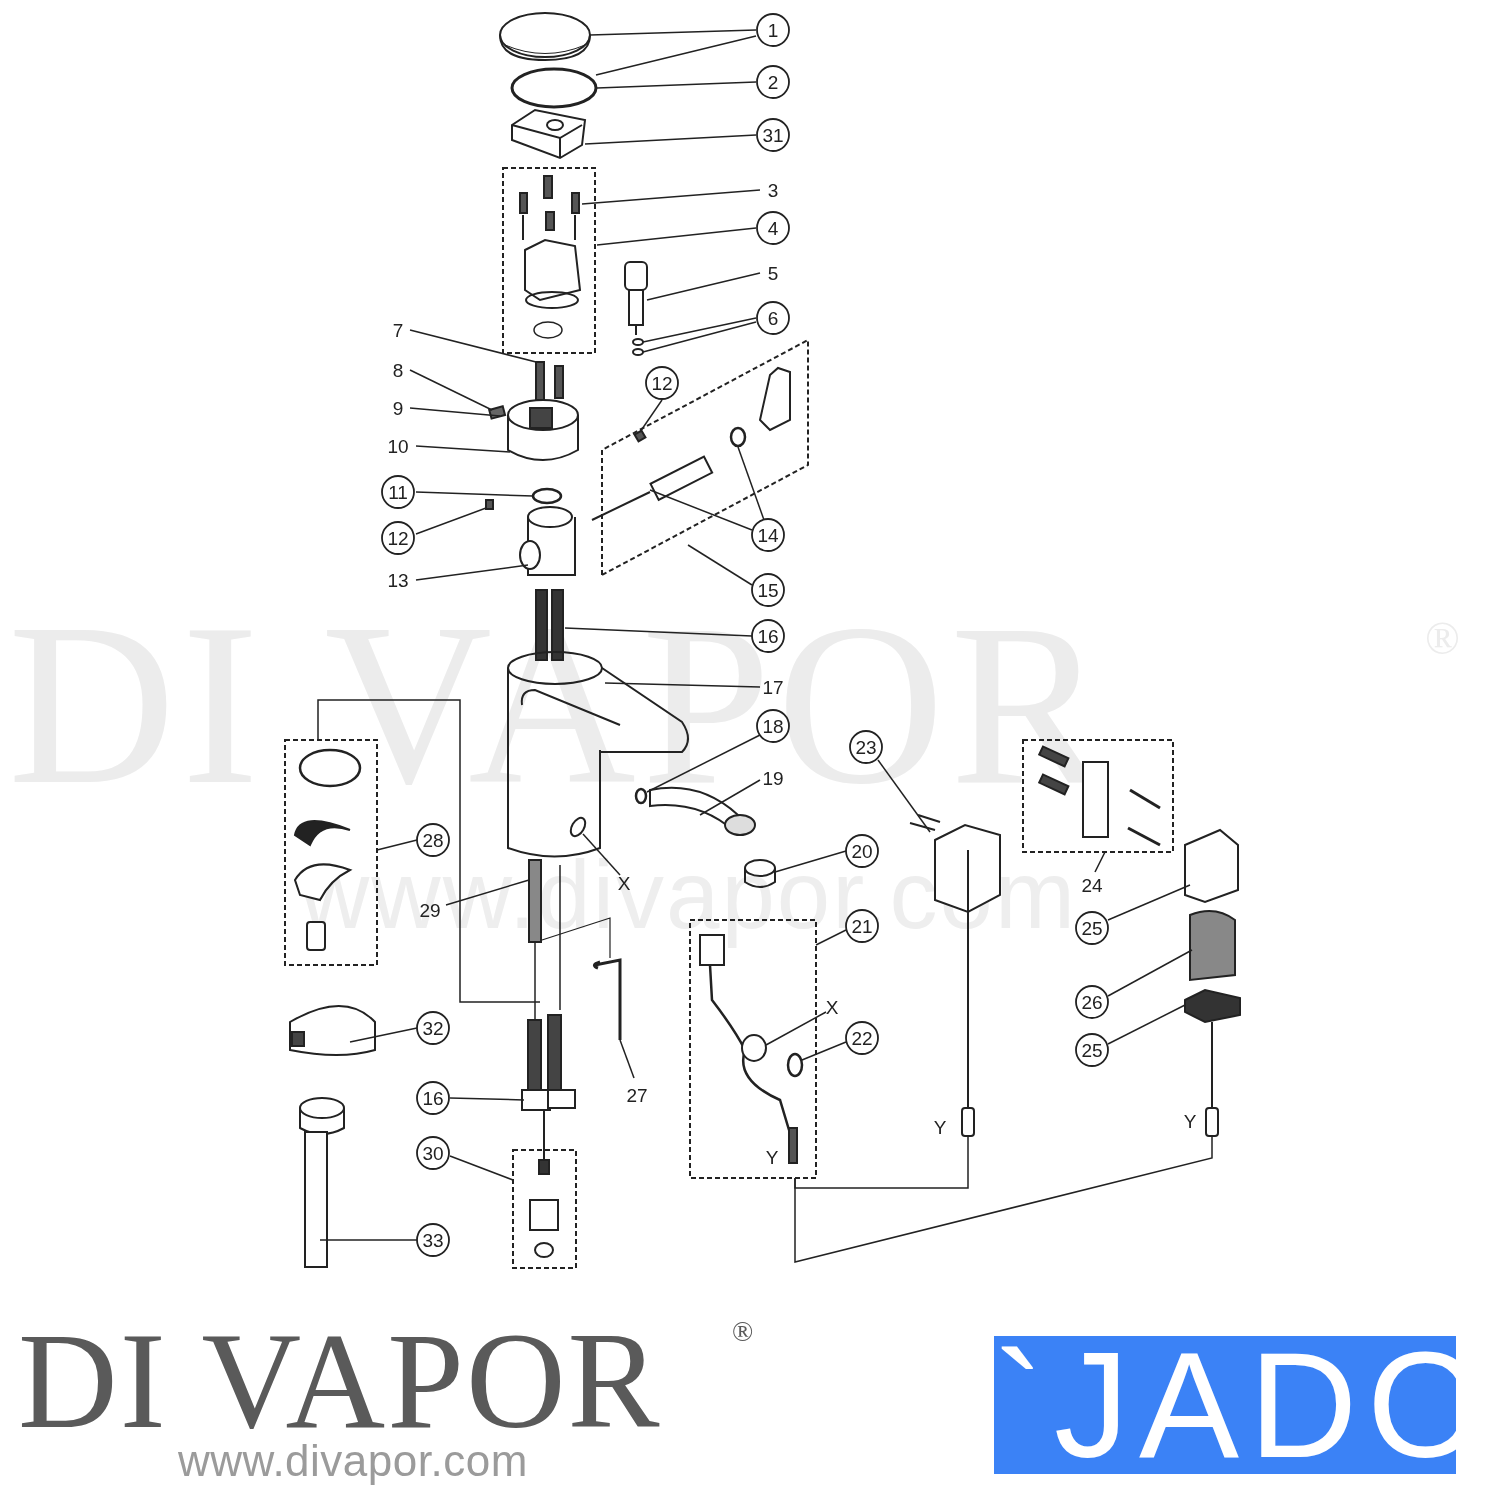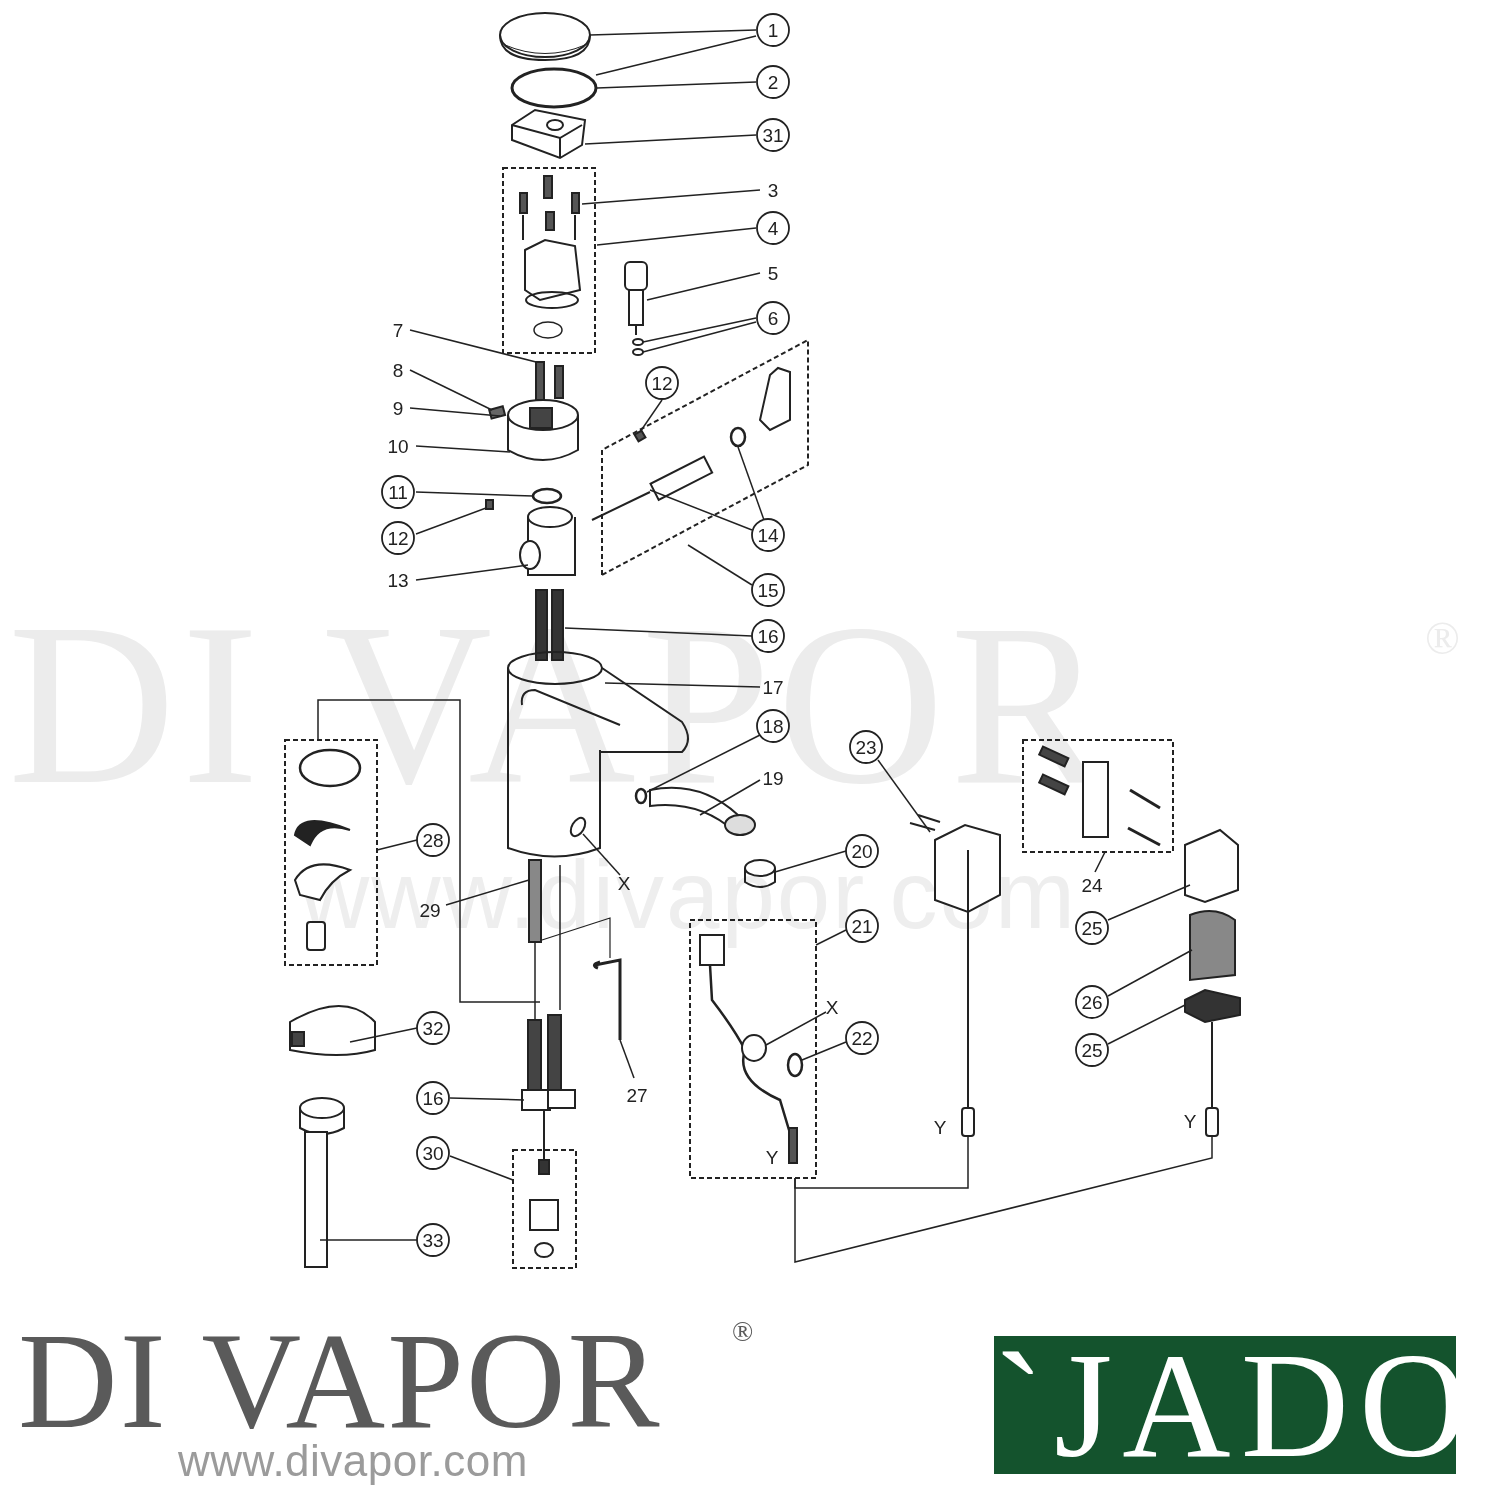--- a/index.html
+++ b/index.html
@@ -6,21 +6,21 @@
   body { width: 1500px; height: 1500px; position: relative; overflow: hidden; font-family: "Liberation Sans", sans-serif; }
   #stage { position: absolute; left: 0; top: 0; width: 1500px; height: 1500px; }
   .wm-big { position: absolute; left: 8px; top: 588px; font-family: "Liberation Serif", serif; font-size: 232px; color: #ececec; letter-spacing: 6px; line-height: 1; white-space: nowrap; transform: scaleY(1.0); }
   .wm-reg { position: absolute; left: 1425px; top: 612px; font-family: "Liberation Serif", serif; font-size: 46px; color: #ececec; }
   .wm-url { position: absolute; left: 300px; top: 840px; font-family: "Liberation Sans", sans-serif; font-size: 96px; color: #eeeeee; letter-spacing: 2px; white-space: nowrap; font-weight: 300; }
   svg text { font-family: "Liberation Sans", sans-serif; }
   .callout text { font-size: 19px; fill: #222; }
   .brand-dv { position: absolute; left: 18px; top: 1312px; font-family: "Liberation Serif", serif; font-size: 138px; color: #5a5a5a; letter-spacing: 2px; line-height: 1; white-space: nowrap; }
   .brand-reg { position: absolute; left: 732px; top: 1316px; font-family: "Liberation Serif", serif; font-size: 28px; color: #5a5a5a; }
   .brand-url { position: absolute; left: 178px; top: 1436px; font-family: "Liberation Sans", sans-serif; font-size: 44px; color: #9b9b9b; letter-spacing: 0.5px; white-space: nowrap; }
-  .jado { position: absolute; left: 994px; top: 1336px; width: 462px; height: 138px; background: #14532d; color: #ffffff; font-family: Liberation Serif, serif; font-size: 150px; line-height: 138px; text-align: center; letter-spacing: 10px; overflow: hidden; }
+  .jado { position: absolute; left: 994px; top: 1336px; width: 462px; height: 138px; background: #3b82f6; color: #ffffff; font-family: Liberation Sans, sans-serif; font-size: 150px; line-height: 138px; text-align: center; letter-spacing: 10px; overflow: hidden; }
 </style>
 </head>
 <body>
 
 <div id="stage">
 
   <div class="wm-big">DI VAPOR</div>
   <div class="wm-reg">®</div>
   <div class="wm-url">www.divapor.com</div>
 

